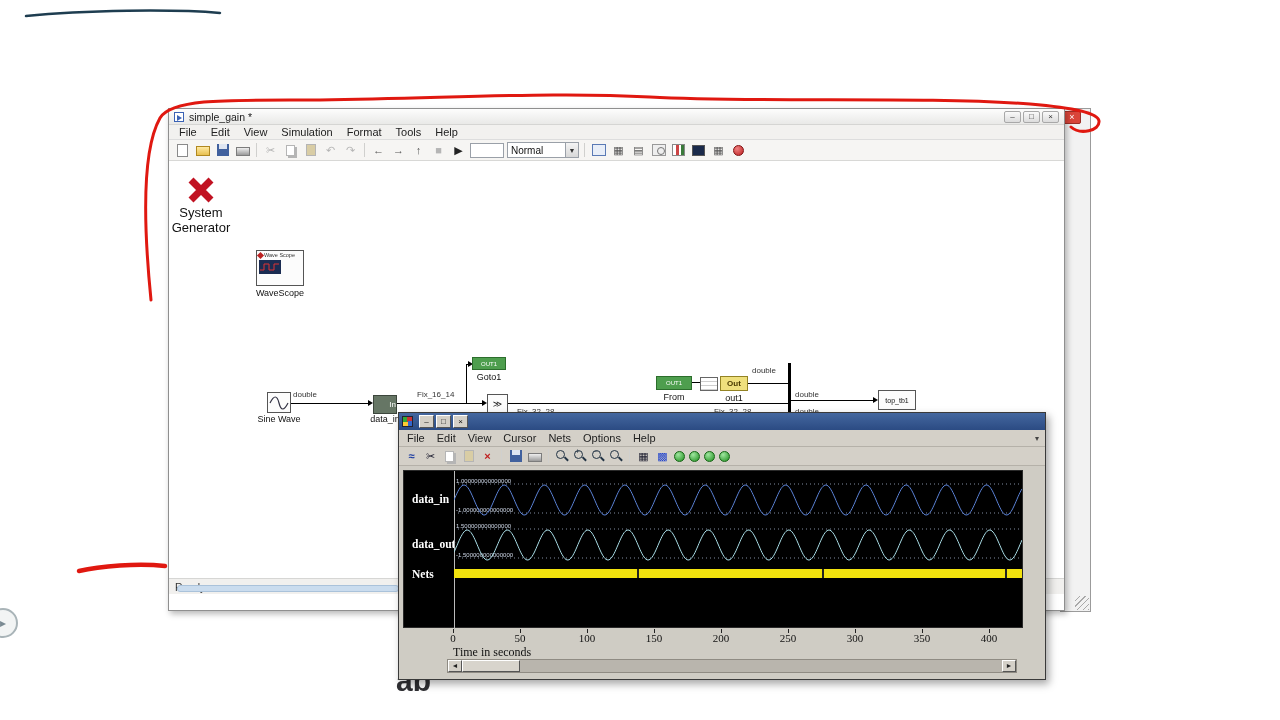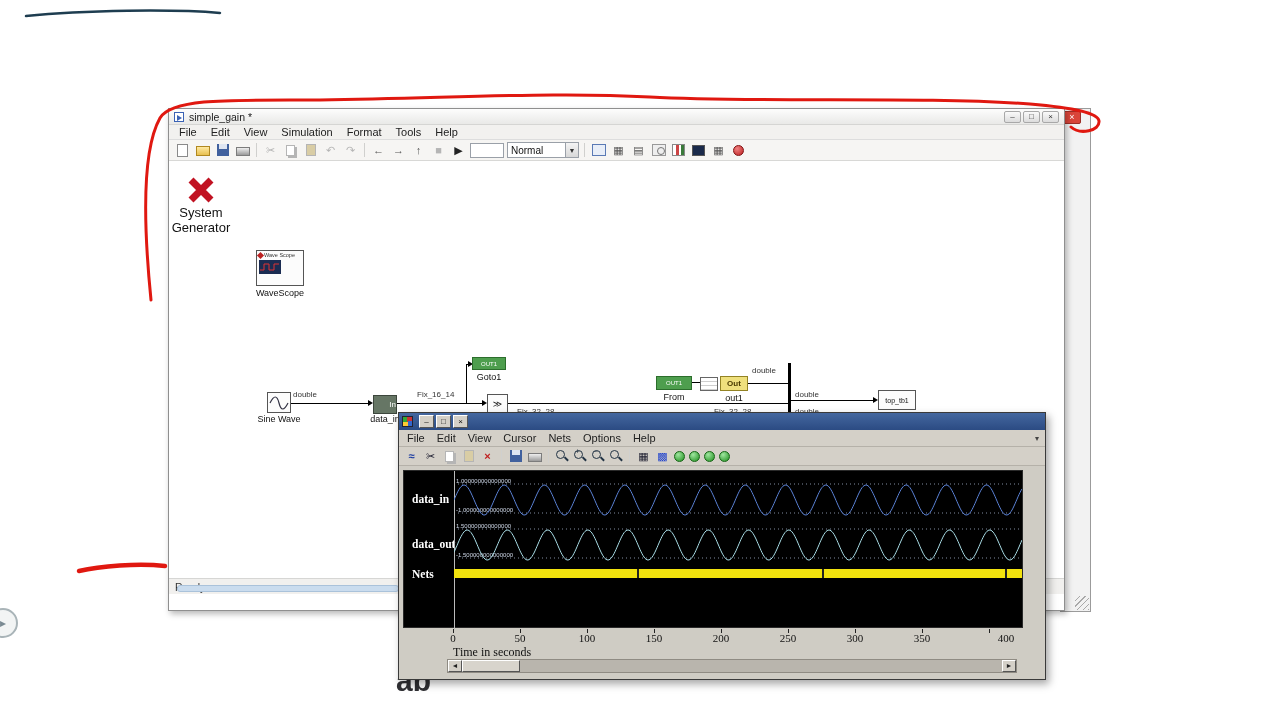--- a/index.html
+++ b/index.html
@@ -363,21 +363,21 @@
       <span class="ws-tick" style="left: 231px;">150</span>
       <i class="ws-tickmark" style="left: 318px;"></i>
       <span class="ws-tick" style="left: 298px;">200</span>
       <i class="ws-tickmark" style="left: 385px;"></i>
       <span class="ws-tick" style="left: 365px;">250</span>
       <i class="ws-tickmark" style="left: 452px;"></i>
       <span class="ws-tick" style="left: 432px;">300</span>
       <i class="ws-tickmark" style="left: 519px;"></i>
       <span class="ws-tick" style="left: 499px;">350</span>
       <i class="ws-tickmark" style="left: 586px;"></i>
-      <span class="ws-tick" style="left: 583px;">400</span>
+      <span class="ws-tick" style="left: 566px;">400</span>
     </div>
   <div class="ws-xlabel">Time in seconds</div>
 
   <div class="ws-scroll">
     <span class="sb-btn">◄</span>
     <span class="sb-track">
         <span class="sb-thumb"></span>
       </span>
     <span class="sb-btn">►</span>
   </div>

